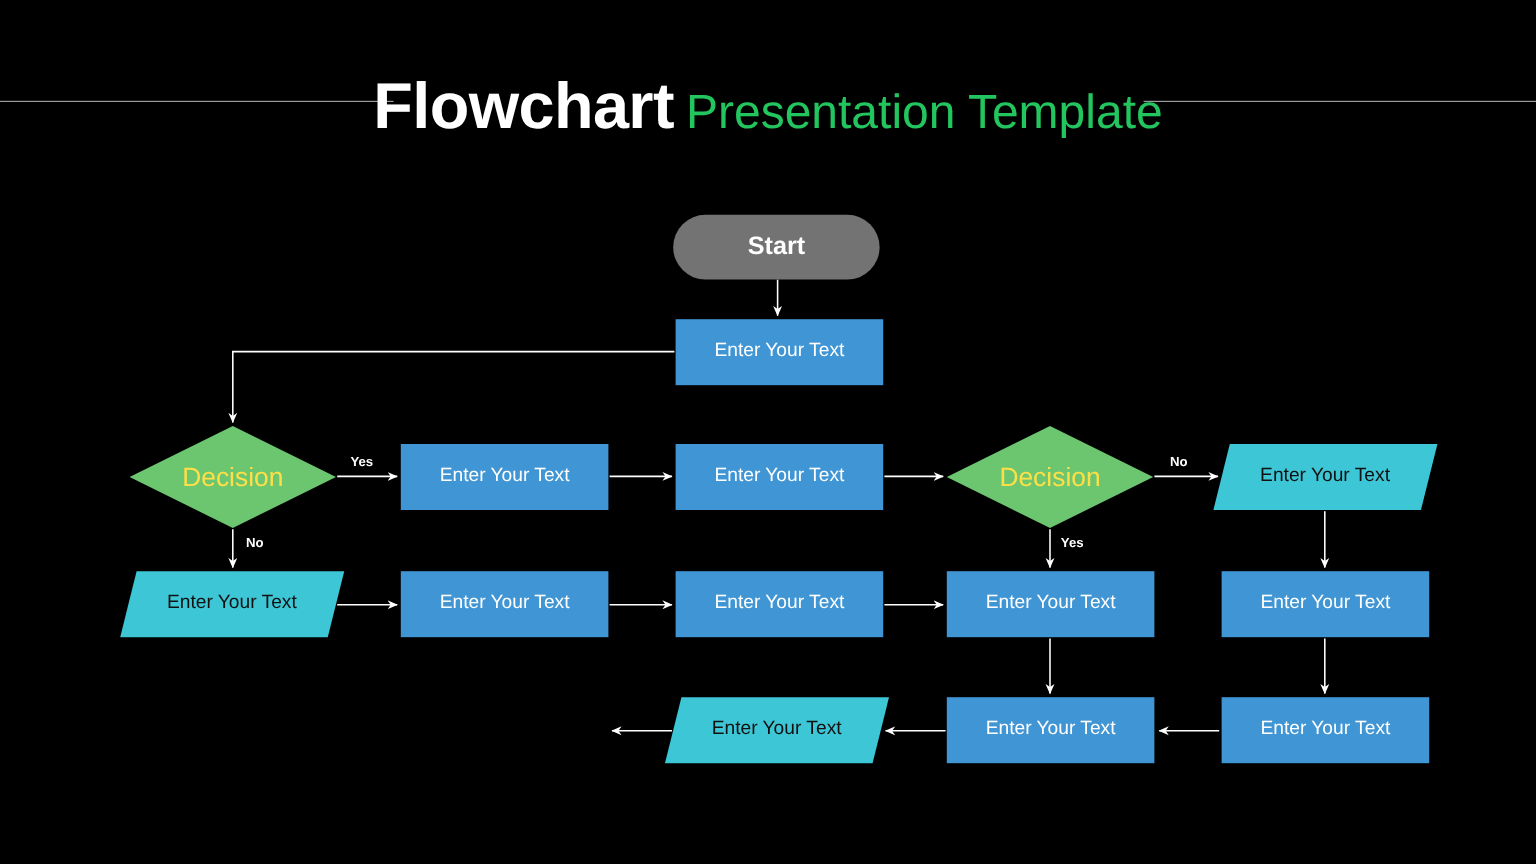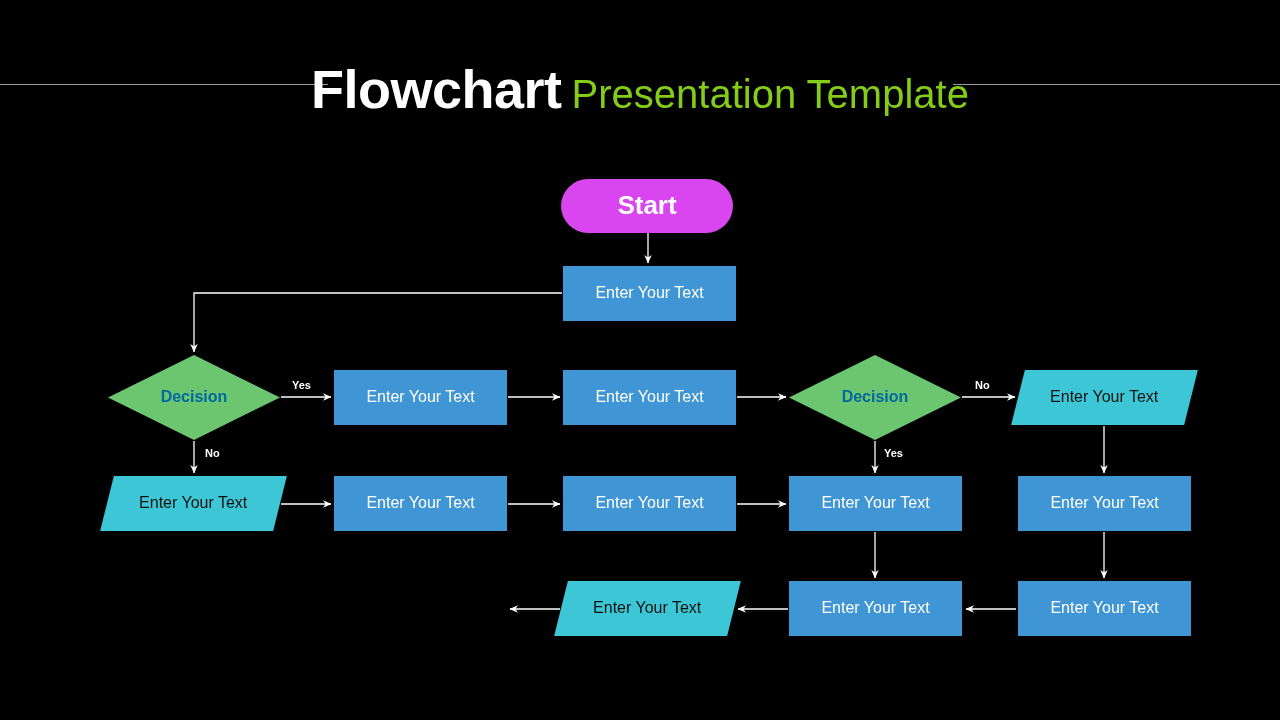--- a/index.html
+++ b/index.html
@@ -34,21 +34,21 @@
   #title-strong {
     font-size: 54px;
     font-weight: bold;
     color: #ffffff;
     letter-spacing: -0.5px;
     margin-top: 28px;
   }
   #title-rest {
     font-size: 40px;
     font-weight: normal;
-    color: #84cc16;
+    color: #22c55e;
     letter-spacing: 0px;
     margin-left: 10px;
   }
   .rule {
     position: absolute;
     top: 84px;
     height: 1px;
     background: #9a9a9a;
   }
   #rule-left  { left: 0px;   width: 328px; }
@@ -76,24 +76,24 @@
     display: flex;
     align-items: center;
     justify-content: center;
     box-sizing: border-box;
     text-align: center;
     line-height: 1.15;
   }
 
   
   .terminator {
-    background: #d946ef;
+    background: #737373;
     border-radius: 28px;
     color: #ffffff;
-    font-size: 26px;
+    font-size: 21px;
     font-weight: bold;
   }
 
   
   .process {
     background: #4095d4;
     color: #ffffff;
     font-size: 16px;
     font-weight: normal;
   }
@@ -107,23 +107,23 @@
     transform: skewX(-14deg);
   }
   .data-shape > span {
     display: block;
     transform: skewX(14deg);
   }
 
   
   .decision {
     background: transparent;
-    color: #0369a1;
-    font-size: 16px;
-    font-weight: bold;
+    color: #fde047;
+    font-size: 22px;
+    font-weight: normal;
   }
   .decision .dia {
     position: absolute;
     left: 0;
     top: 0;
     width: 100%;
     height: 100%;
     background: #6cc670;
     clip-path: polygon(50% 0%, 100% 50%, 50% 100%, 0% 50%);
   }

